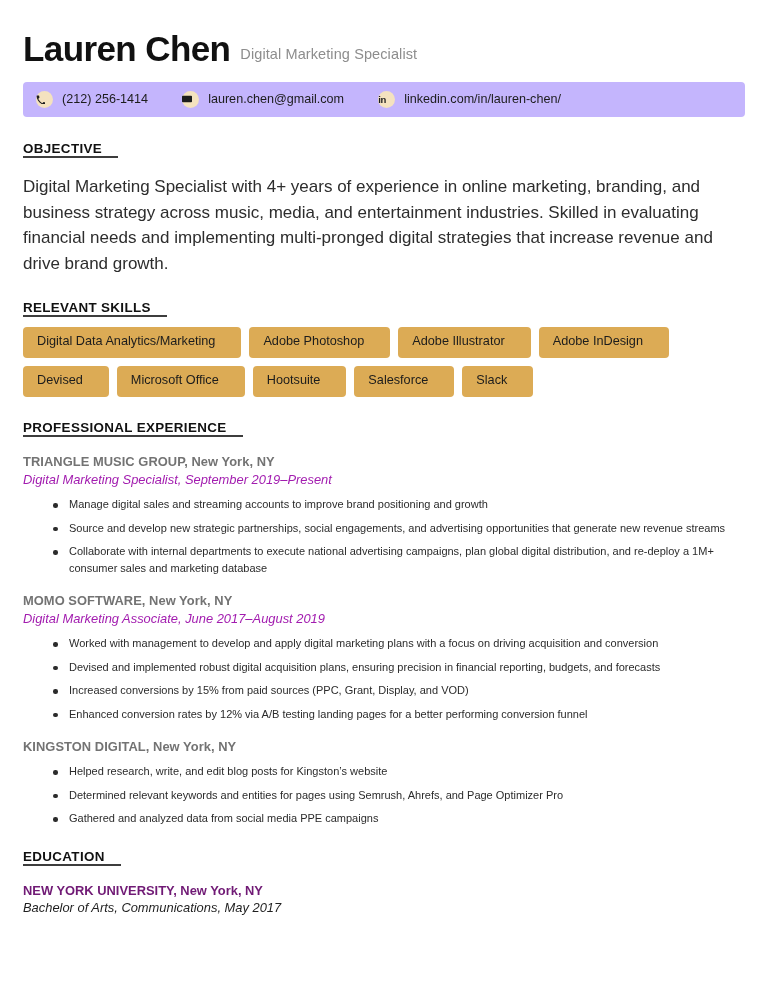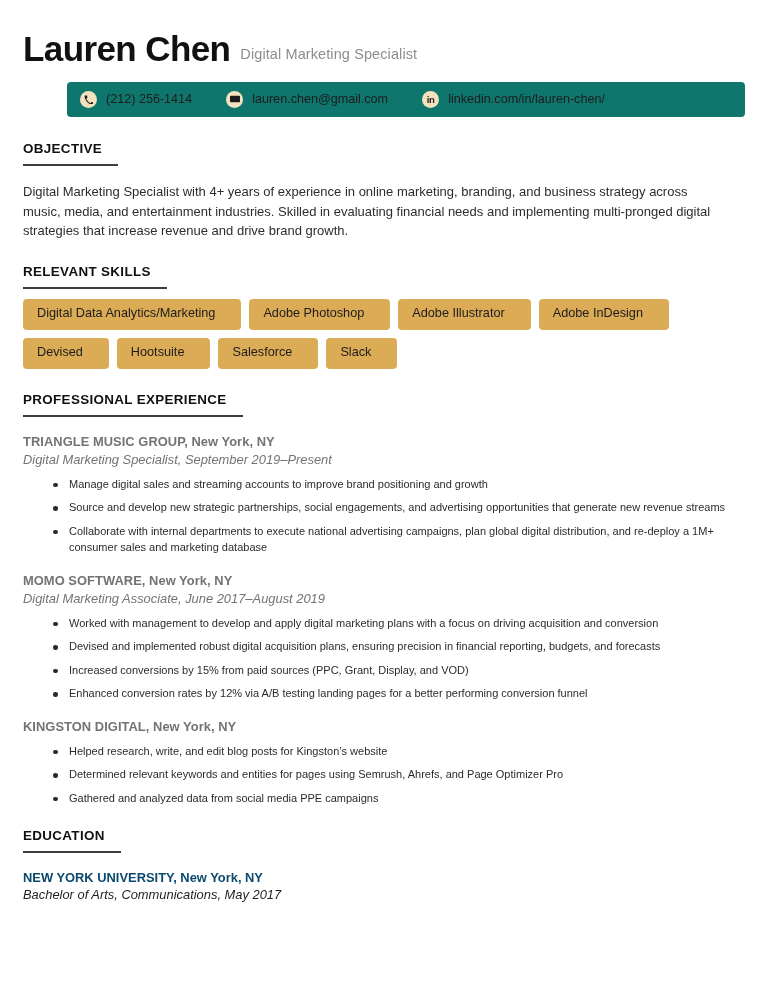--- a/index.html
+++ b/index.html
@@ -46,46 +46,44 @@
     color: #8d8d8d;
     letter-spacing: 0.1px;
     white-space: nowrap;
     position: relative;
     top: -2px;
   }
 
   
   .contact-bar {
     margin-top: 14px;
-    background: #0f766e;
+    background: #c4b5fd;
     height: 35px;
     border-radius: 4px;
     display: flex;
     align-items: center;
     padding-left: 13px;
     box-sizing: border-box;
-    margin-left: 44px;
   }
   .contact-item {
     display: flex;
     align-items: center;
     gap: 9px;
     font-size: 12.6px;
     color: #1c1c1c;
     white-space: nowrap;
   }
   .contact-item + .contact-item { margin-left: 34px; }
   .contact-icon {
     width: 17px;
     height: 17px;
     border-radius: 50%;
     background: #f4e2bf;
     display: flex;
     align-items: center;
-    justify-content: center;
     flex: 0 0 auto;
   }
   .contact-icon svg { display: block; }
   .linkedin-glyph {
     font-size: 9.5px;
     font-weight: 700;
     color: #1c1c1c;
     font-family: "Liberation Sans", sans-serif;
     line-height: 1;
     letter-spacing: -0.3px;
@@ -94,33 +92,33 @@
   }
 
   
   .section { margin-top: 0; }
   .section-title {
     font-size: 13.4px;
     font-weight: 700;
     letter-spacing: 0.35px;
     color: #111111;
     display: inline-block;
-    padding-bottom: 8px;
+    padding-bottom: 0;
     border-bottom: 2.2px solid #3d3d3d;
     padding-right: 16px;
   }
   .sec-objective  { margin-top: 22px; }
   .sec-skills     { margin-top: 21px; }
   .sec-experience { margin-top: 21px; }
   .sec-education  { margin-top: 20px; }
 
   
   .objective-text {
     margin-top: 16px;
-    font-size: 13px;
+    font-size: 17px;
     line-height: 1.52;
     color: #2d2d2d;
     max-width: 700px;
   }
 
   
   .skills-wrap {
     margin-top: 10px;
     display: flex;
     flex-wrap: wrap;
@@ -141,21 +139,21 @@
   .job { margin-top: 17px; }
   .job-company {
     font-size: 12.9px;
     font-weight: 700;
     color: #737373;
     letter-spacing: 0.05px;
   }
   .job-title {
     font-size: 12.9px;
     font-style: italic;
-    color: #737373;
+    color: #a21caf;
     margin-top: 3px;
   }
   ul.bullets {
     margin: 9px 0 0 0;
     padding: 0 0 0 30px;
     list-style: none;
   }
   ul.bullets li {
     position: relative;
     font-size: 11px;
@@ -175,21 +173,21 @@
     height: 4.5px;
     border-radius: 50%;
     background: #2b2b2b;
   }
 
   
   .edu { margin-top: 17px; }
   .edu-school {
     font-size: 12.9px;
     font-weight: 700;
-    color: #0c4a6e;
+    color: #701a75;
     margin-top: 15px;
   }
   .edu-degree {
     font-size: 12.9px;
     font-style: italic;
     color: #1f1f1f;
     margin-top: 2px;
   }
 </style>
 </head>
@@ -237,20 +235,21 @@
   </div>
 
   <div class="section sec-skills">
     <div class="section-title">RELEVANT SKILLS</div>
     <div class="skills-wrap" id="skills-wrap">
         <div class="skill-pill">Digital Data Analytics/Marketing</div>
         <div class="skill-pill">Adobe Photoshop</div>
         <div class="skill-pill">Adobe Illustrator</div>
         <div class="skill-pill">Adobe InDesign</div>
         <div class="skill-pill">Devised</div>
+        <div class="skill-pill">Microsoft Office</div>
         <div class="skill-pill">Hootsuite</div>
         <div class="skill-pill">Salesforce</div>
         <div class="skill-pill">Slack</div>
       </div>
   </div>
 
   <div class="section sec-experience">
     <div class="section-title">PROFESSIONAL EXPERIENCE</div>
     <div id="experience-list">
         <div class="job">

